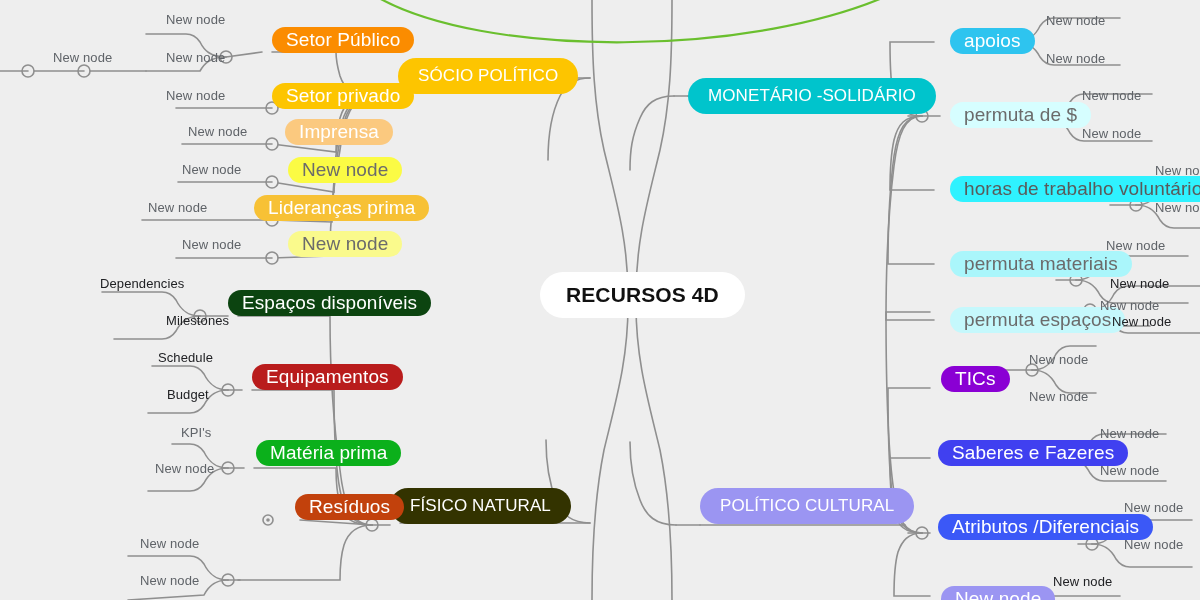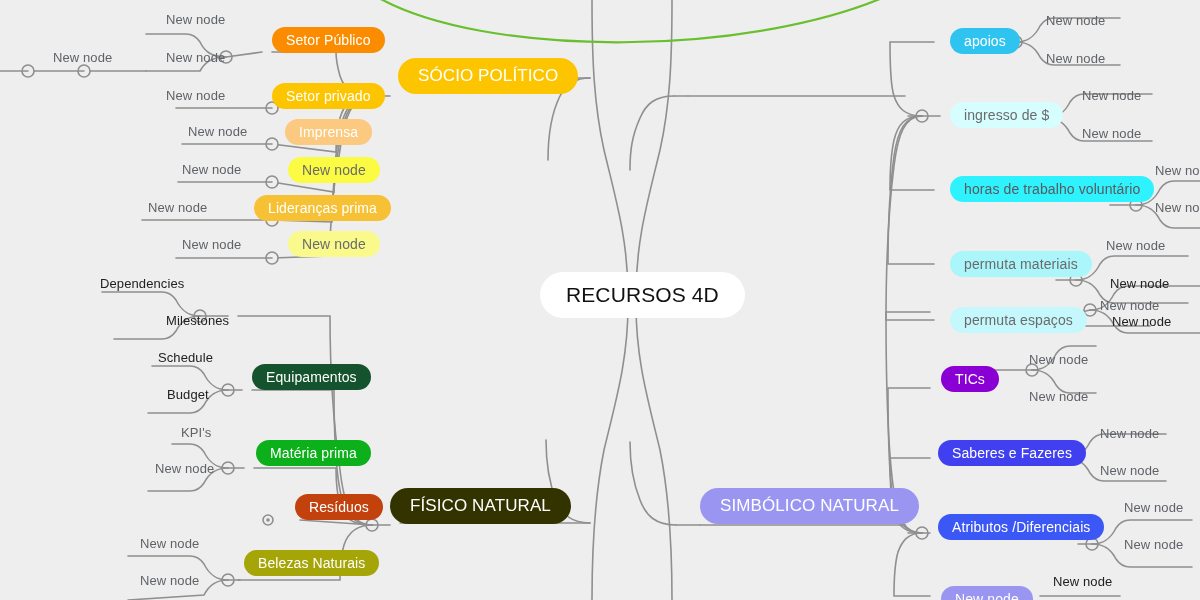--- a/index.html
+++ b/index.html
@@ -22,27 +22,27 @@
   .node.leaf{ 
     background:transparent;
     color:#5f6368;
     font-size:13px;
     justify-content:flex-start;
   }
   .node.leaf.dark{color:#202124;}
   .pill{
     padding:0 14px;
     height:26px;
-    font-size:14px;
+    font-size:19px;
     color:#ffffff;
   }
   .pill.root{
     height:46px;
     font-size:21px;
-    font-weight:normal;
+    font-weight:bold;
     color:#111111;
     background:#ffffff;
     padding:0 26px;
     box-shadow:0 0 0 0 rgba(0,0,0,0);
   }
   .pill.branch{
     height:36px;
     font-size:17px;
     padding:0 20px;
   }
@@ -205,27 +205,30 @@
   </svg>
 
   <div class="node pill root" style="left:540px;top:272px;">
     <span>RECURSOS 4D</span>
   </div>
 
   <div class="node pill branch" style="left:398px;top:58px;background:#fdc500;">
     <span>SÓCIO POLÍTICO</span>
   </div>
 
+  <div class="node pill branch" style="left:688px;top:78px;background:#00c4cc;">
+    <span>MONETÁRIO -SOLIDÁRIO</span>
+  </div>
 
   <div class="node pill branch" style="left:390px;top:488px;background:#333300;">
     <span>FÍSICO NATURAL</span>
   </div>
 
   <div class="node pill branch" style="left:700px;top:488px;background:#9b95f2;">
-    <span>SIMBÓLICO NATURAL</span>
+    <span>POLÍTICO CULTURAL</span>
   </div>
 
   <div class="node pill" style="left:272px;top:27px;background:#fb8c00;">
     <span>Setor Público</span>
   </div>
   <div class="node pill" style="left:272px;top:83px;background:#fdc500;">
     <span>Setor privado</span>
   </div>
   <div class="node pill" style="left:285px;top:119px;background:#fbc97f;">
     <span>Imprensa</span>
@@ -258,32 +261,32 @@
   <div class="node leaf" style="left:148px;top:200px;">
     <span>New node</span>
   </div>
   <div class="node leaf" style="left:182px;top:237px;">
     <span>New node</span>
   </div>
   <div class="node leaf" style="left:53px;top:50px;">
     <span>New node</span>
   </div>
 
-  <div class="node pill" style="left:252px;top:364px;background:#14532d;align-items:center;">
+  <div class="node pill" style="left:228px;top:290px;background:#0c4410;">
+    <span>Espaços disponíveis</span>
+  </div>
+  <div class="node pill" style="left:252px;top:364px;background:#b91c1c;align-items:center;">
     <span>Equipamentos</span>
   </div>
   <div class="node pill" style="left:256px;top:440px;background:#0bb01b;">
     <span>Matéria prima</span>
   </div>
   <div class="node pill" style="left:295px;top:494px;background:#c2410c;">
     <span>Resíduos</span>
   </div>
-  <div class="node pill" style="left:244px;top:550px;background:#a5a507;">
-    <span>Belezas Naturais</span>
-  </div>
 
   <div class="node leaf dark" style="left:100px;top:276px;">
     <span>Dependencies</span>
   </div>
   <div class="node leaf dark" style="left:118px;top:313px;margin-left:48px;">
     <span>Milestones</span>
   </div>
   <div class="node leaf dark" style="left:158px;top:350px;">
     <span>Schedule</span>
   </div>
@@ -300,21 +303,21 @@
     <span>New node</span>
   </div>
   <div class="node leaf" style="left:140px;top:573px;">
     <span>New node</span>
   </div>
 
   <div class="node pill" style="left:950px;top:28px;background:#2ec4ef;">
     <span>apoios</span>
   </div>
   <div class="node pill" style="left:950px;top:102px;background:#d6feff;color:#6b6b6b;">
-    <span>ingresso de $</span>
+    <span>permuta de $</span>
   </div>
   <div class="node pill" style="left:950px;top:176px;background:#2ff2ff;color:#5a5a5a;">
     <span>horas de trabalho voluntário</span>
   </div>
   <div class="node pill" style="left:950px;top:251px;background:#aaf6fb;color:#6b6b6b;">
     <span>permuta materiais</span>
   </div>
   <div class="node pill" style="left:950px;top:307px;background:#c5f8fc;color:#6b6b6b;">
     <span>permuta espaços</span>
   </div>

